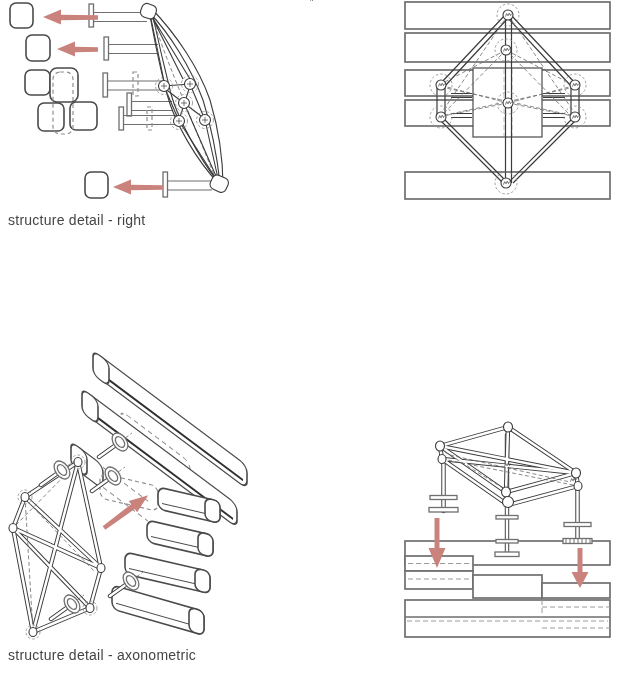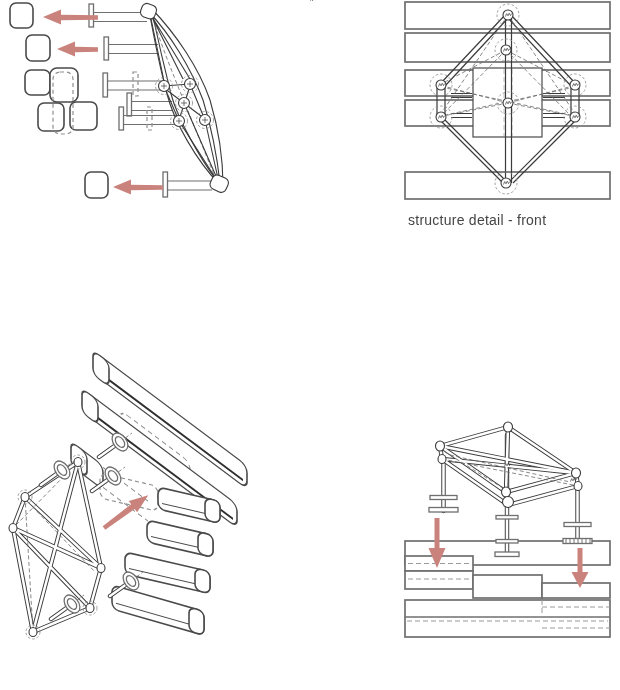--- a/index.html
+++ b/index.html
@@ -85,20 +85,21 @@
           <circle class="node" cx="205" cy="120" r="5.5"></circle>
         <path class="cross" d="M161,86h6 M164,83v6 M187,84h6 M190,81v6 M181,103h6 M184,100v6 M176,121h6 M179,118v6 M202,120h6 M205,117v6"></path>
       </g>
     </g>
     <g>
       <polygon class="arrow" points="43,17 61,9.5 61,14.7 98,15.2 98,19.8 61,20.3 61,24.5"></polygon>
       <polygon class="arrow" points="57,49 75,41.5 75,46.7 98,47.2 98,51.8 75,52.3 75,56.5"></polygon>
       <polygon class="arrow" points="113,187 131,179.5 131,184.7 163,185.2 163,189.8 131,190.3 131,194.5"></polygon>
     </g>
   </svg>
+  <div class="caption" style="left:8px;top:212px">structure detail - right</div>
 
   <svg style="left:310px;top:0" width="310" height="212" viewBox="0 0 310 212">
     <g>
       <rect class="lg" x="95" y="2" width="205" height="27"></rect>
       <rect class="lg" x="95" y="33" width="205" height="29"></rect>
       <rect class="lg" x="95" y="70" width="205" height="26"></rect>
       <rect class="lg" x="95" y="100" width="205" height="26"></rect>
       <rect class="lg" x="95" y="172" width="205" height="27"></rect>
     </g>
     <rect class="plate" x="163" y="68" width="69" height="69"></rect>
@@ -140,21 +141,20 @@
         <circle class="node" cx="131" cy="117" r="5"></circle>
         <use href="#sq8" transform="translate(131,117)"></use>
       <circle class="noded" cx="265" cy="117" r="11"></circle>
         <circle class="node" cx="265" cy="117" r="5"></circle>
         <use href="#sq8" transform="translate(265,117)"></use>
       <circle class="noded" cx="196" cy="183" r="11"></circle>
         <circle class="node" cx="196" cy="183" r="5"></circle>
         <use href="#sq8" transform="translate(196,183)"></use>
     </g>
   </svg>
-  <div class="caption" style="left:408px;top:212px">structure detail - front</div>
 
   <svg style="left:0;top:330px" width="310" height="320" viewBox="0 0 310 320">
     <g>
       <g transform="translate(95,22) skewY(36.8)">
         <rect class="sq" x="0" y="0" width="152" height="23" rx="7"></rect>
         <path class="heavy" d="M5,17.5H148"></path>
         <rect class="sq" x="-2" y="0" width="16" height="24" rx="6"></rect>
       </g>
       <g transform="translate(120,80) skewY(36.8)">
         <rect class="sqd" x="0" y="0" width="70" height="24" rx="7"></rect>
@@ -241,20 +241,21 @@
         <g transform="rotate(54 72 274)">
             <ellipse class="fw" cx="72" cy="274" rx="10" ry="6.5"></ellipse>
             <ellipse class="fw" cx="72" cy="274" rx="6" ry="3.8"></ellipse>
           </g>
       </g>
     </g>
     <g transform="translate(104,198) rotate(-36.5)">
       <polygon class="arrow" points="0,-2.2 36,-3 36,-7 55,0 36,7 36,3 0,2.2"></polygon>
     </g>
   </svg>
+  <div class="caption" style="left:8px;top:647px">structure detail - axonometric</div>
 
   <svg style="left:310px;top:330px" width="310" height="320" viewBox="0 0 310 320">
     <g>
       <rect class="lg" x="95" y="211" width="205" height="24"></rect>
       <rect class="lg" x="95" y="226" width="68" height="15"></rect>
       <path class="dshl" d="M98,233.5H160"></path>
       <rect class="lg" x="95" y="241" width="68" height="18"></rect>
       <path class="dshl" d="M98,249H160"></path>
       <rect class="lg" x="163" y="245" width="69" height="23"></rect>
       <rect class="lg" x="232" y="253" width="68" height="15"></rect>

